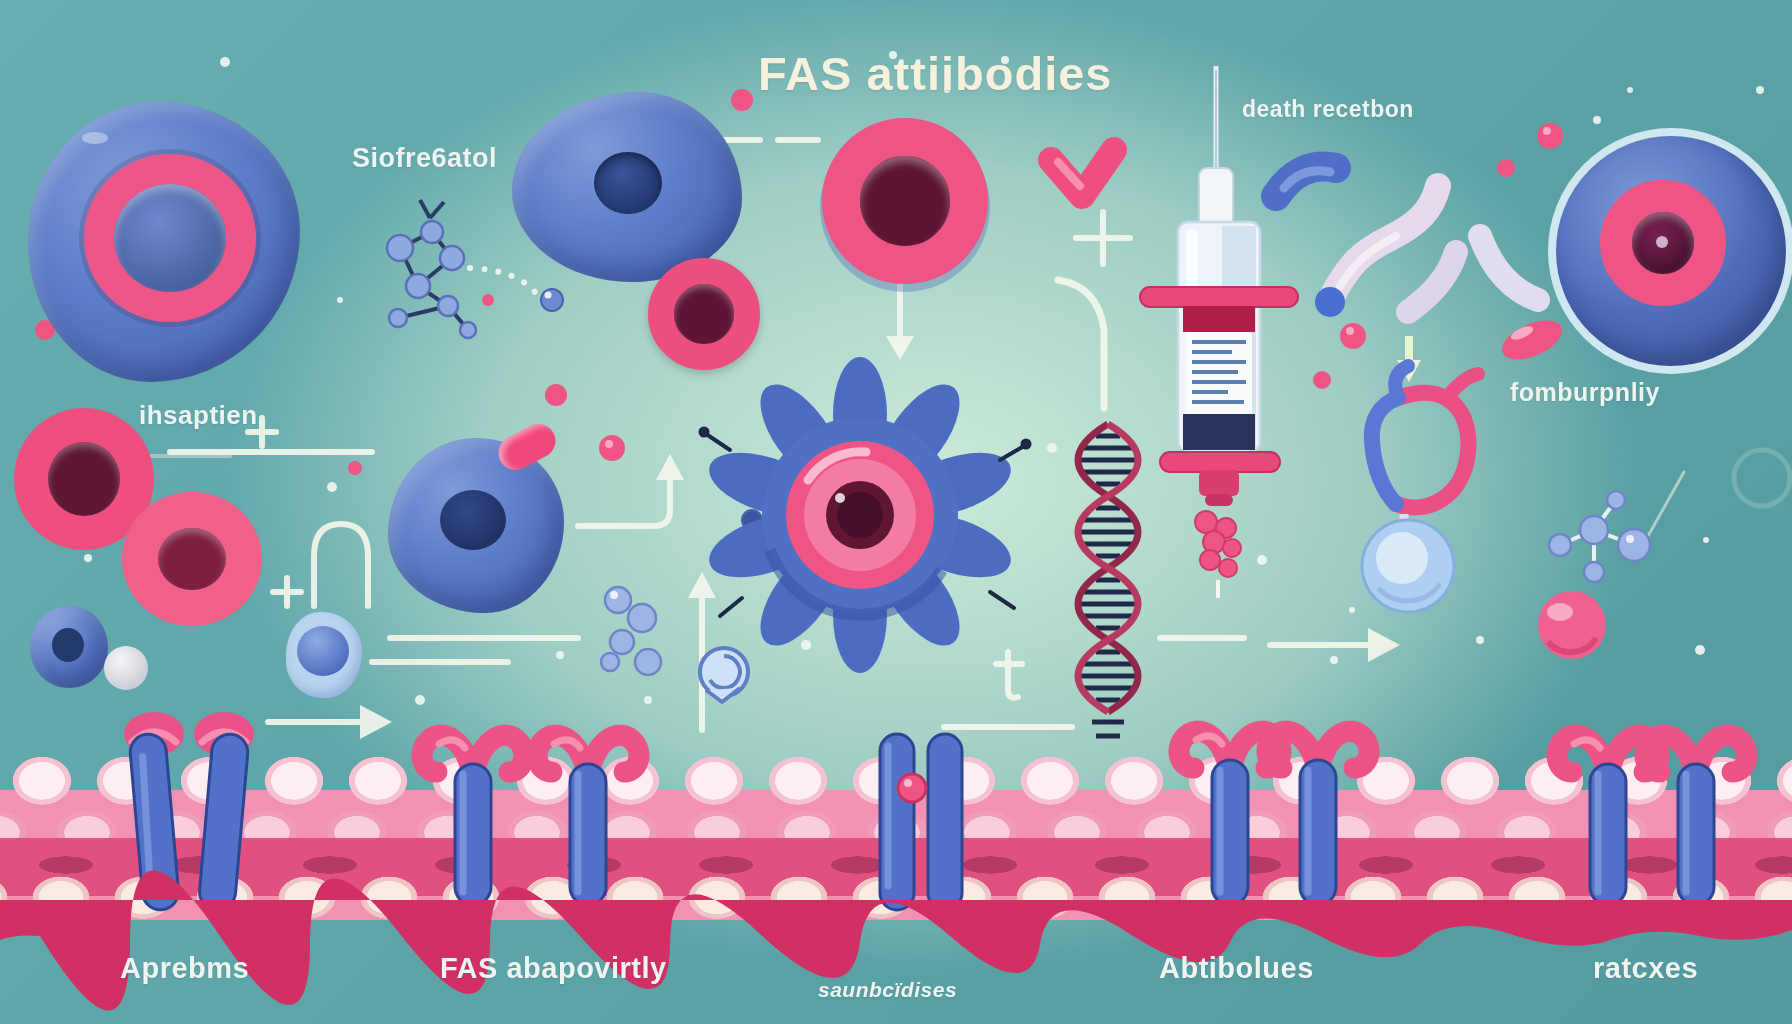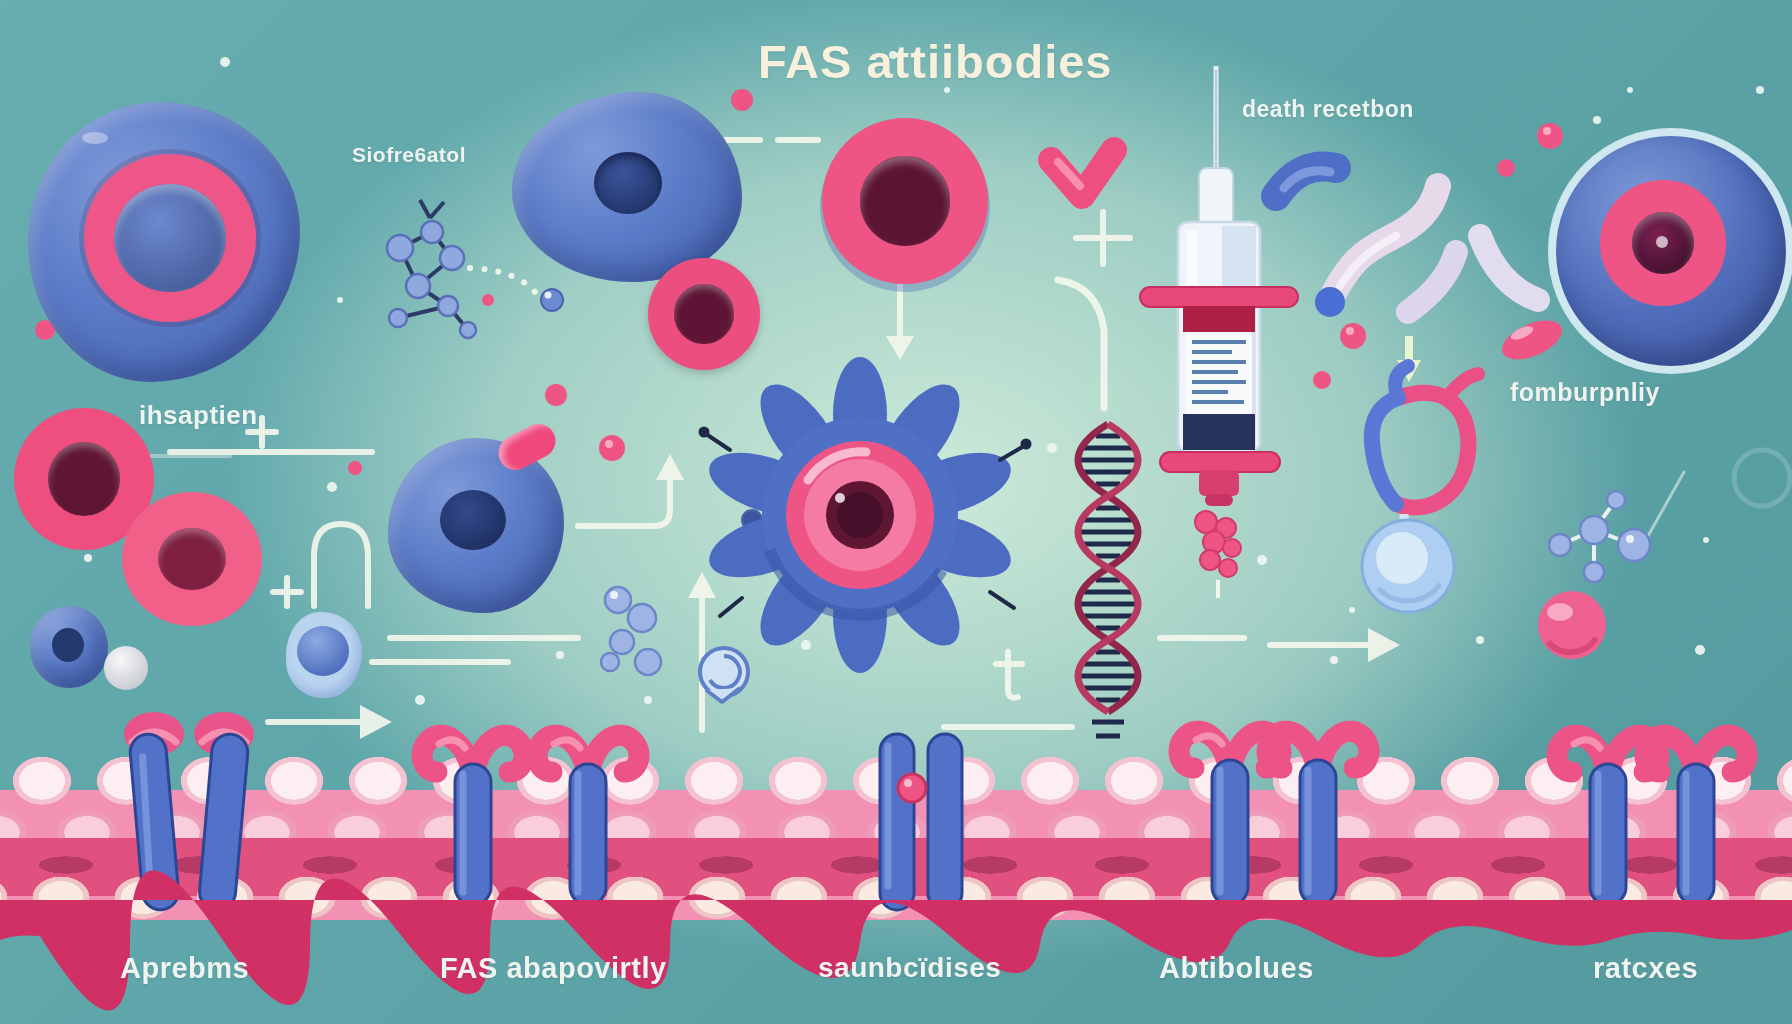--- a/index.html
+++ b/index.html
@@ -6,21 +6,21 @@
   .stage{
     position:relative;width:1792px;height:1024px;overflow:hidden;
     font-family:"Liberation Sans",sans-serif;
     background:
       radial-gradient(980px 680px at 52% 47%, rgba(211,238,219,.95) 0%, rgba(211,238,219,.55) 46%, rgba(211,238,219,0) 72%),
       linear-gradient(135deg,#68adb0 0%,#5ea6a9 42%,#549a9e 100%);
   }
   .abs{position:absolute;}
   .lbl{position:absolute;color:#eff4f1;font-weight:700;letter-spacing:.5px;white-space:nowrap;
        text-shadow:0 1px 2px rgba(30,70,70,.15);}
-  .title{font-size:47px;color:#f7f0dc;letter-spacing:1px;}
+  .title{font-size:47px;color:#f7f0dc;letter-spacing:1px;margin-top:12px;}
   
   .blob{position:absolute;background:radial-gradient(circle at 36% 30%,#7e9ad9 0%,#5b7cc8 45%,#425dab 100%);
         box-shadow:inset -8px -12px 22px rgba(28,44,98,.35), inset 6px 8px 16px rgba(255,255,255,.25);}
   .torus{position:absolute;border-radius:50%;box-sizing:border-box;}
   .hl{position:absolute;border-radius:50%;background:rgba(255,255,255,.75);}
   .pill{position:absolute;border-radius:999px;}
   
   .mem-base{position:absolute;left:0;top:790px;width:1792px;height:130px;background:#f291b4;}
   .row-bumps{position:absolute;left:0;width:1792px;background-repeat:repeat-x;}
   .row1{top:748px;height:80px;
@@ -429,27 +429,27 @@
     <rect class="pillar" x="50" y="92" width="36" height="141" rx="18"></rect>
     <path class="pillar-hl" d="M58,102 L58,220"></path>
   </svg>
 
   <svg style="left:0;top:900px" width="1792" height="64" viewBox="0 0 1792 64">
     <path fill="#d13064" d="M0,0 H1792 V30 Q1750,46 1700,36 T1610,40 T1510,34 T1420,44 T1320,36 T1230,42 T1130,34 T1040,44 T950,36 T860,42 T760,34 T670,44 T580,36 T490,42 T400,34 T310,44 T220,36 T130,42 T40,36 Q15,34 0,40 Z"></path>
   </svg>
 
   <div class="lbl title" style="left:758px;top:34px;">FAS attiibodies</div>
 
-  <div class="lbl" style="left:352px;top:143px;font-size:21px;font-weight:600;">Siofre6atol</div>
+  <div class="lbl" style="left:352px;top:143px;font-size:27px;font-weight:600;">Siofre6atol</div>
 
   <div class="lbl" style="left:1242px;top:96px;font-size:23px;">death recetbon</div>
 
   <div class="lbl" style="left:139px;top:400px;font-size:26px;">ihsaptien</div>
 
   <div class="lbl" style="left:1510px;top:378px;font-size:25px;font-weight:600;">fomburpnliy</div>
 
   <div class="lbl" style="left:120px;top:952px;font-size:29px;">Aprebms</div>
   <div class="lbl" style="left:440px;top:952px;font-size:29px;text-align:right;">FAS abapovirtly</div>
-  <div class="lbl" style="left:818px;top:952px;font-size:28px;">saunbcïdises</div>
+  <div class="lbl" style="left:818px;top:978px;font-size:21px;font-style:italic;">saunbcïdises</div>
   <div class="lbl" style="left:1159px;top:952px;font-size:29px;">Abtibolues</div>
   <div class="lbl" style="left:1552px;top:952px;font-size:29px;margin-left:41px;">ratcxes</div>
 
 </div>
 
 </body></html>

